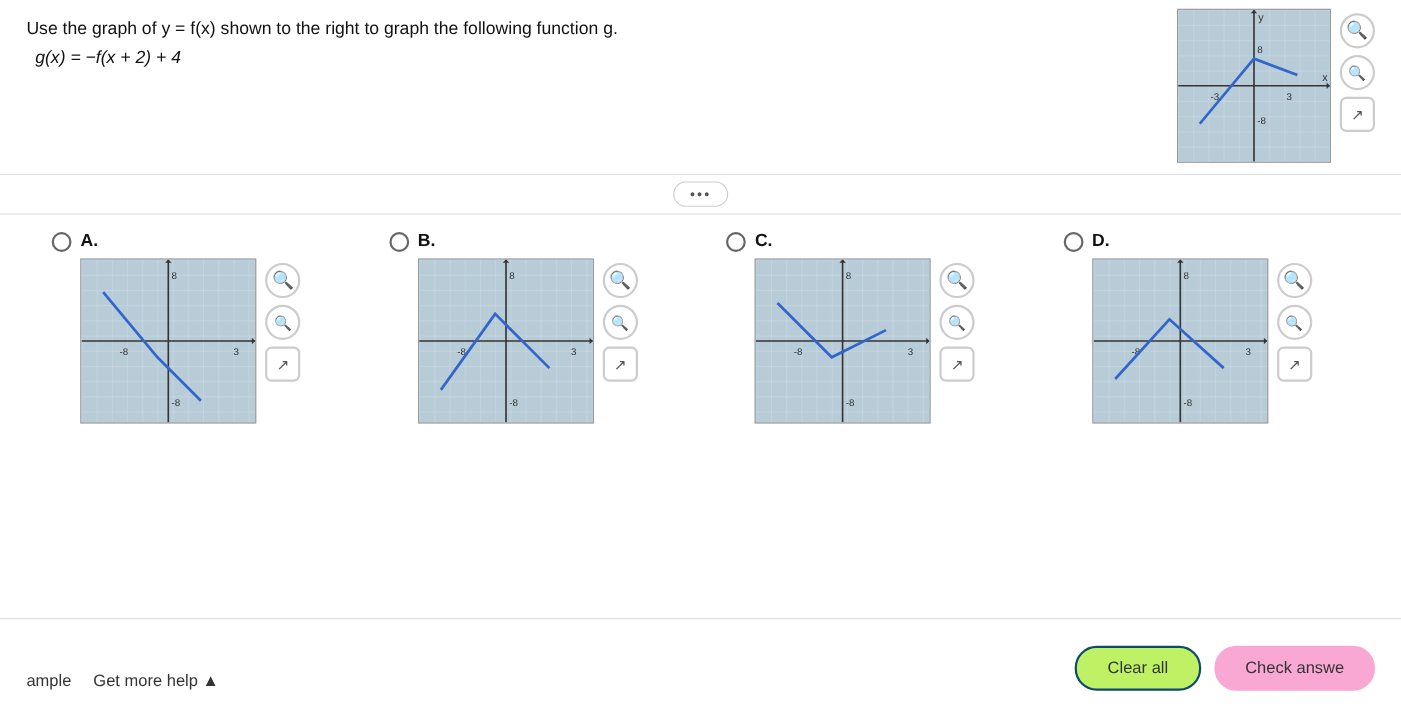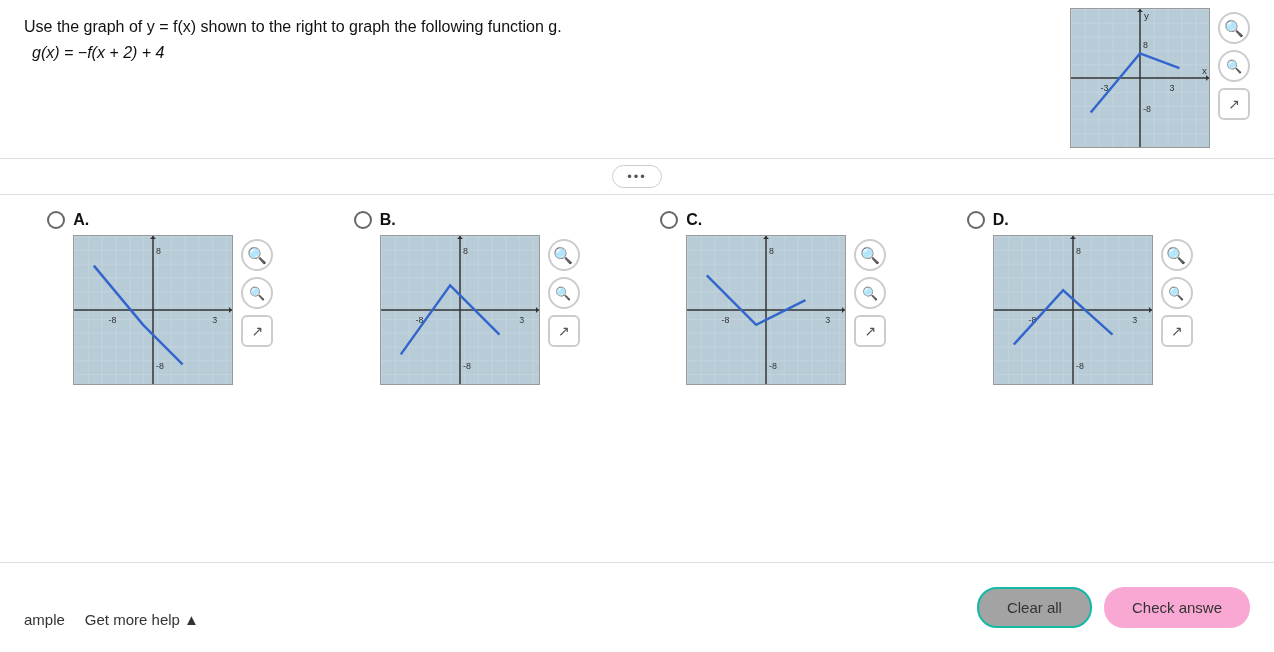--- a/index.html
+++ b/index.html
@@ -173,22 +173,22 @@
       cursor: pointer;
       text-decoration: none;
     }
     .bottom-right {
       display: flex;
       gap: 12px;
     }
     .btn-clear {
       padding: 10px 28px;
       border-radius: 20px;
-      border: 2px solid #14b8a6;
-      background: #a3a3a3;
+      border: 2px solid #0c4a6e;
+      background: #bef264;
       font-size: 15px;
       cursor: pointer;
       color: #333;
     }
     .btn-check {
       padding: 10px 28px;
       border-radius: 20px;
       border: none;
       background: #f9a8d4;
       font-size: 15px;

